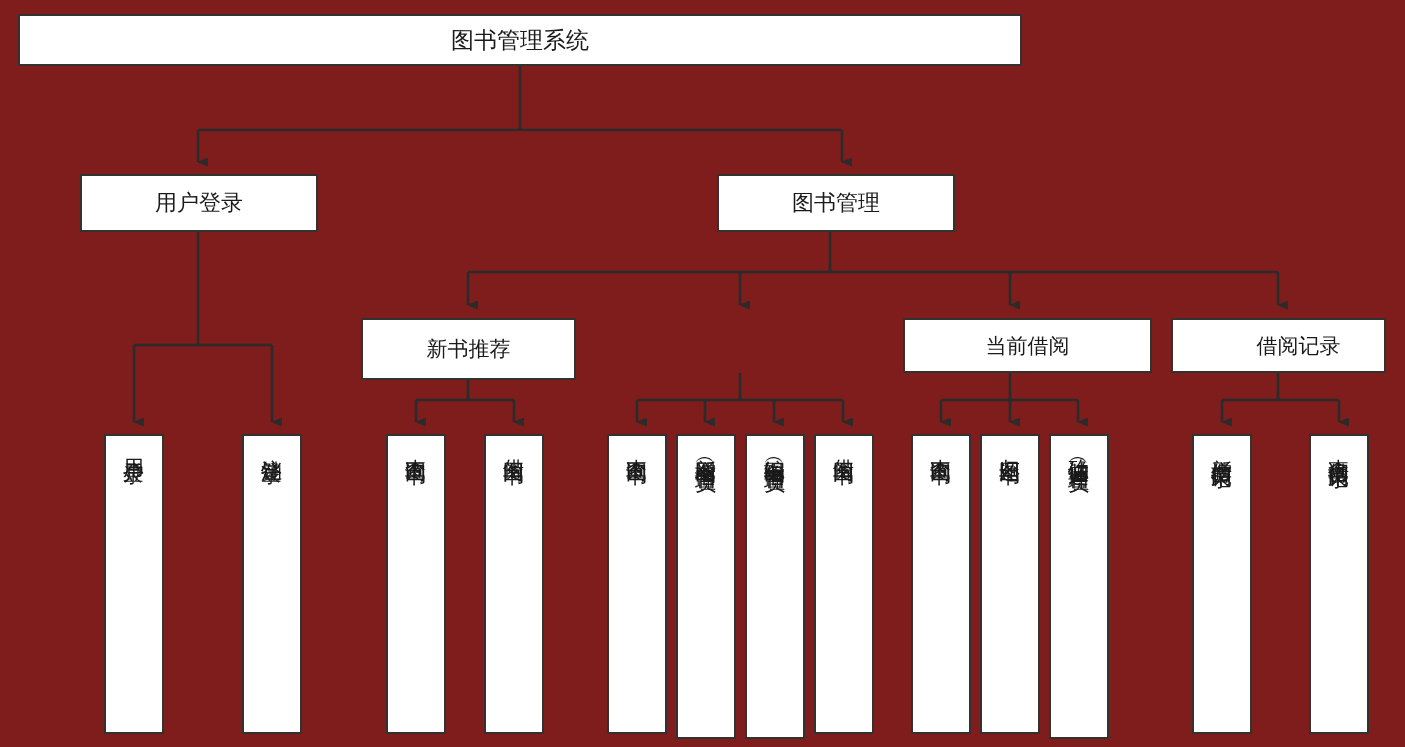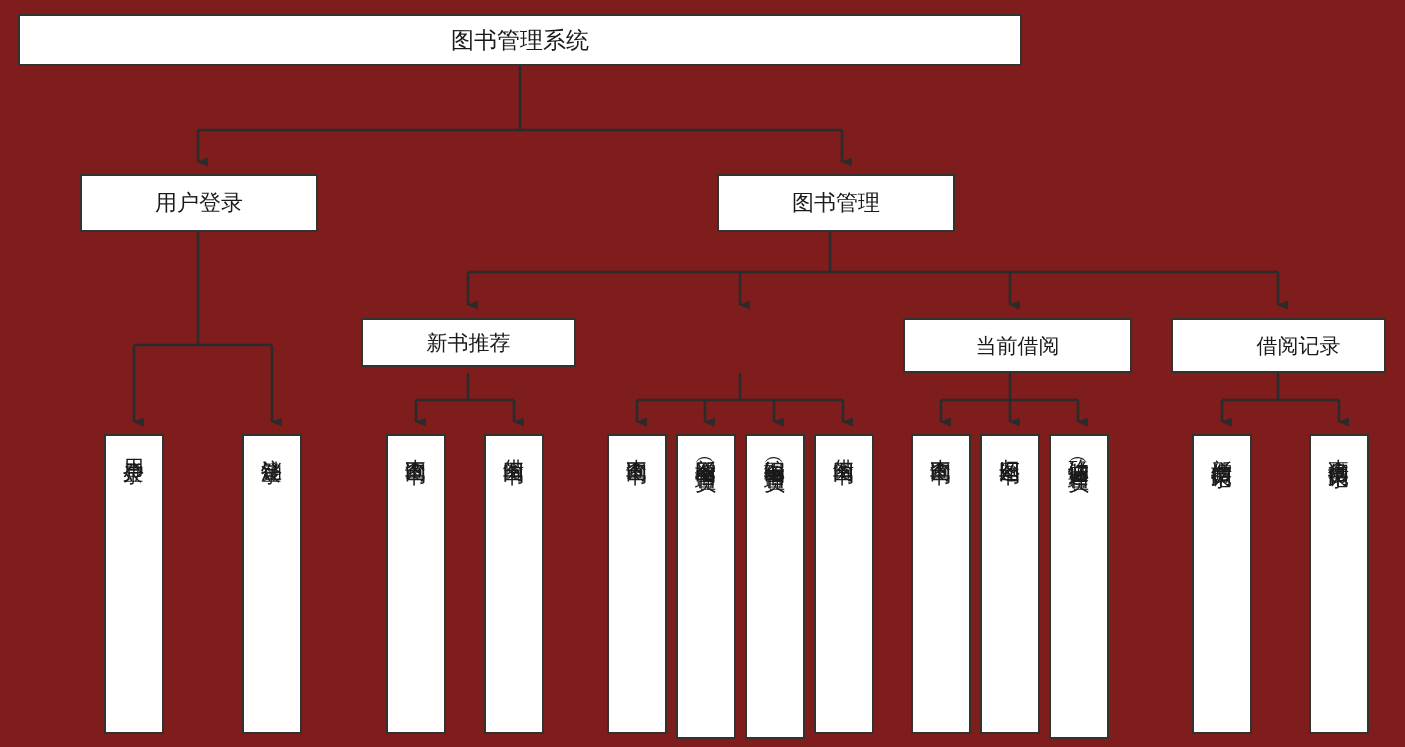--- a/index.html
+++ b/index.html
@@ -129,24 +129,24 @@
     <span>图书管理系统</span>
   </div>
 
   <div class="node lvl2" style="left:80px; top:174px; width:238px; height:58px;">
     <span>用户登录</span>
   </div>
   <div class="node lvl2" style="left:711px; top:174px; width:238px; height:58px;margin-left:6px;">
     <span>图书管理</span>
   </div>
 
-  <div class="node lvl3" style="left:361px; top:318px; width:215px; height:49px;">
+  <div class="node lvl3" style="left:361px; top:318px; width:215px; height:62px;">
     <span>新书推荐</span>
   </div>
-  <div class="node lvl3" style="left:903px; top:318px; width:229px; height:55px;">
+  <div class="node lvl3" style="left:903px; top:318px; width:249px; height:55px;">
     <span>当前借阅</span>
   </div>
   <div class="node lvl3" style="left:1171px; top:318px; width:215px; height:55px;padding-left:40px;">
     <span>借阅记录</span>
   </div>
 
   <div class="node leaf" style="left:104px; top:434px; width:60px; height:300px;">
     <span>用户登录</span>
   </div>
   <div class="node leaf" style="left:242px; top:434px; width:60px; height:300px;">

